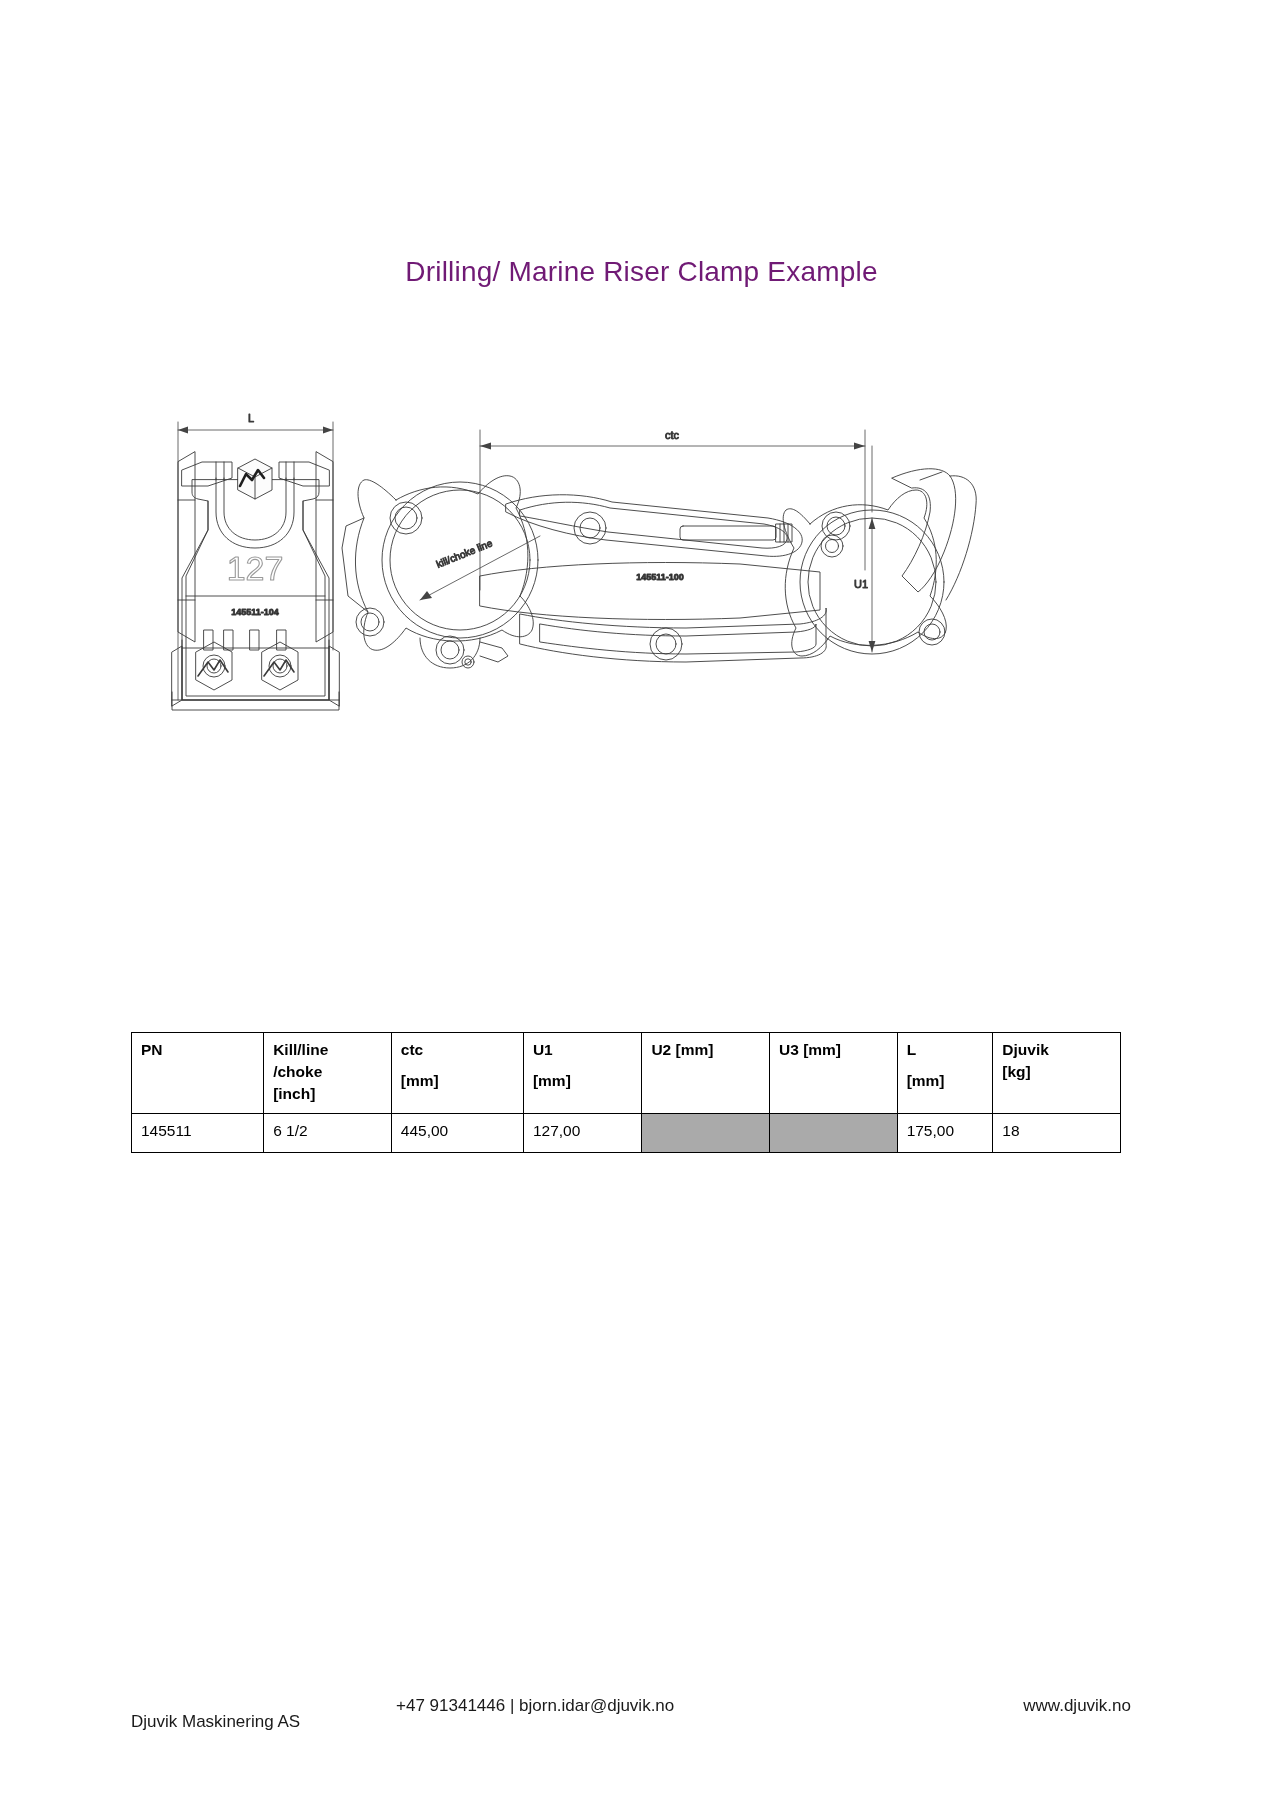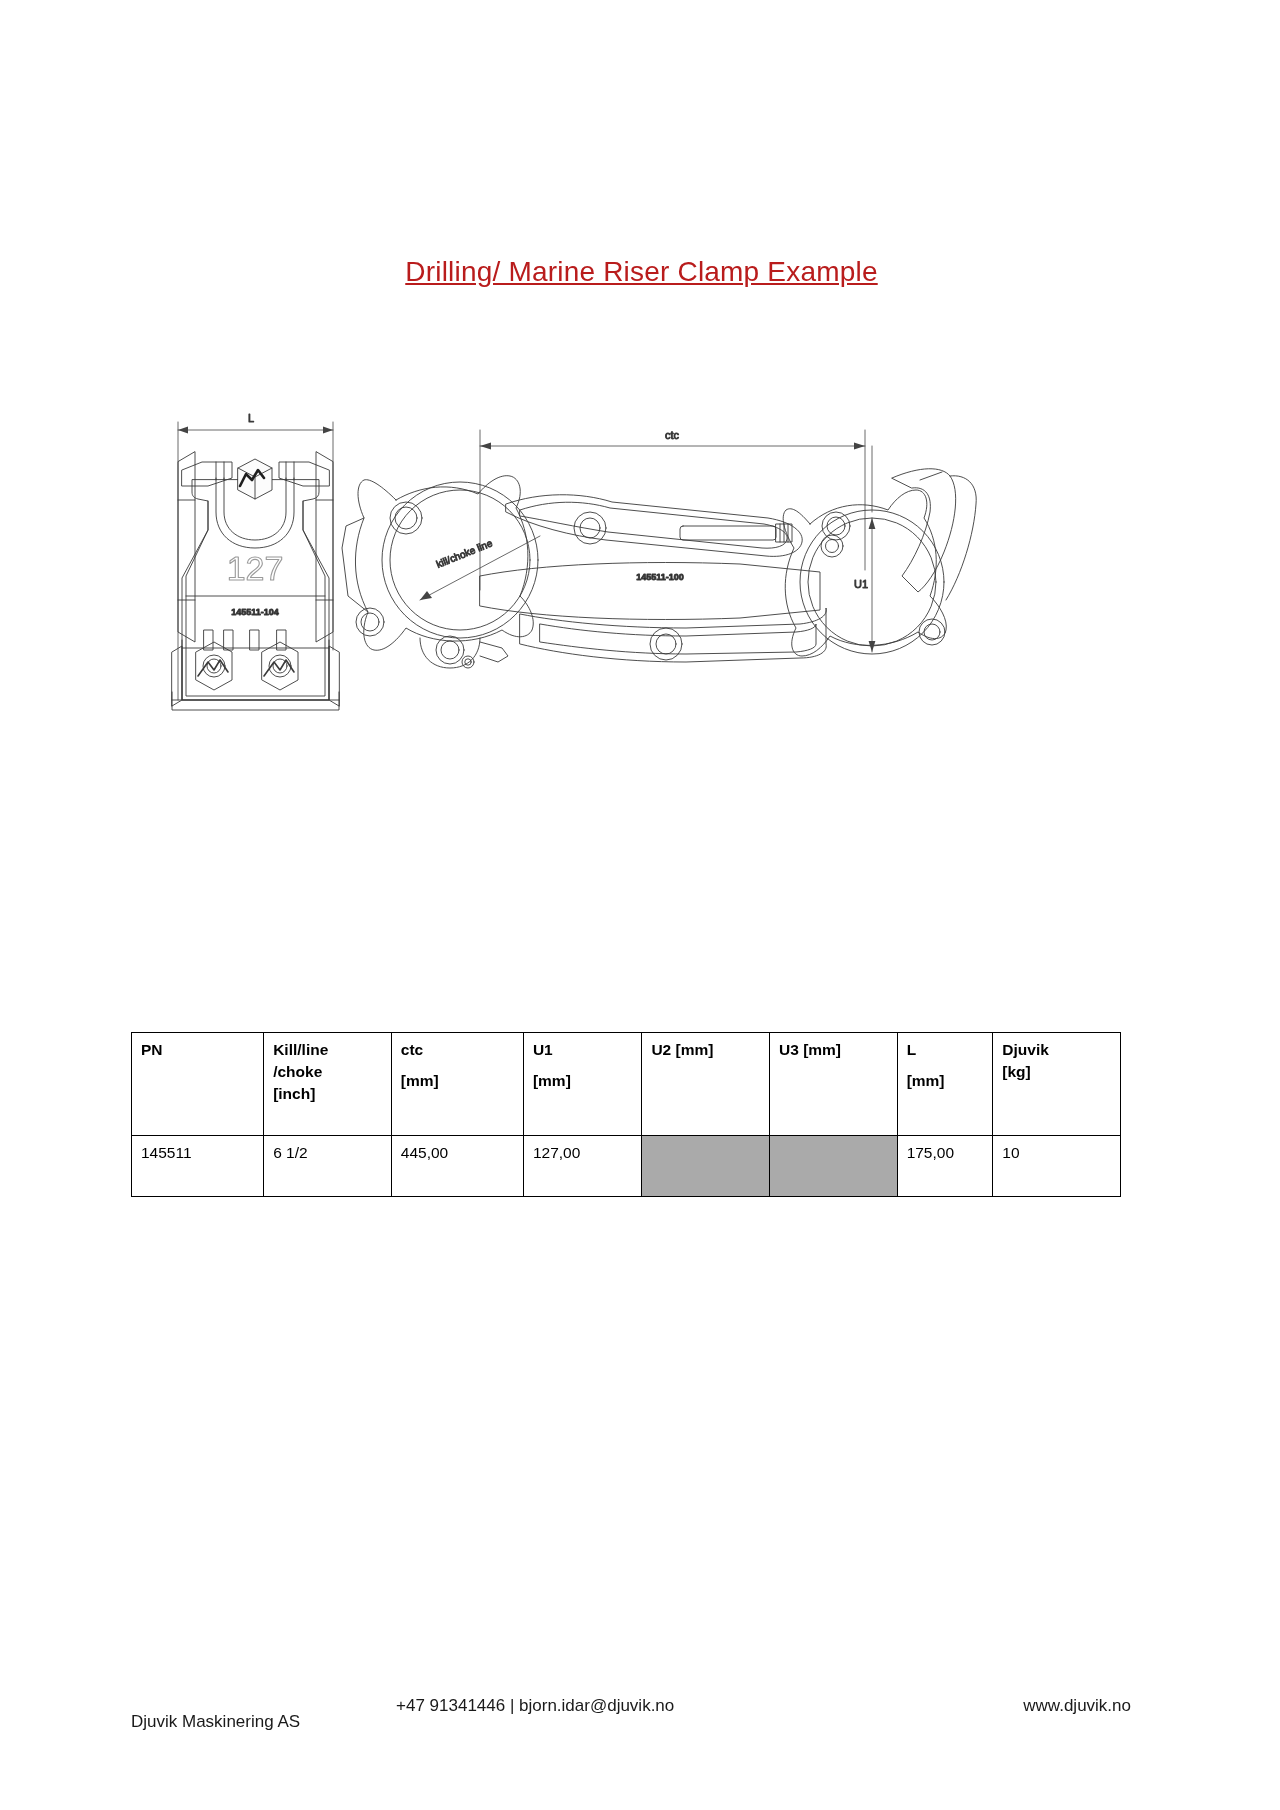--- a/index.html
+++ b/index.html
@@ -25,24 +25,23 @@
 
   
   .doc-title {
     position: absolute;
     left: 3px;
     right: 0;
     top: 256px;
     text-align: center;
     font-size: 28px;
     font-weight: 400;
-    color: #b91c1c;
+    color: #701a75;
     letter-spacing: 0.2px;
     font-family: "Liberation Sans", sans-serif;
-    text-decoration: underline;
   }
 
   
   .drawing-area {
     position: absolute;
     left: 120px;
     top: 400px;
     width: 1040px;
     height: 360px;
   }
@@ -81,21 +80,21 @@
   }
   table.spec-table {
     border-collapse: collapse;
     width: 990px;
     table-layout: fixed;
     font-family: "Liberation Sans", sans-serif;
   }
   table.spec-table th,
   table.spec-table td {
     border: 1.6px solid #000000;
-    padding: 6px 8px 22px 9px;
+    padding: 6px 8px 0 9px;
     vertical-align: top;
     font-size: 15.5px;
     line-height: 1.42;
     text-align: left;
   }
   table.spec-table th {
     font-weight: bold;
     height: 74px;
   }
   table.spec-table td {
@@ -401,21 +400,21 @@
       </thead>
       <tbody>
         <tr>
           <td>145511</td>
           <td>6 1/2</td>
           <td>445,00</td>
           <td>127,00</td>
           <td class="na-cell"></td>
           <td class="na-cell"></td>
           <td>175,00</td>
-          <td>10</td>
+          <td>18</td>
         </tr>
       </tbody>
     </table>
   </div>
 
   <div class="footer">
     <span class="f-company">Djuvik Maskinering AS</span>
     <span class="f-contact">+47 91341446 | bjorn.idar@djuvik.no</span>
     <span class="f-web">www.djuvik.no</span>
   </div>

